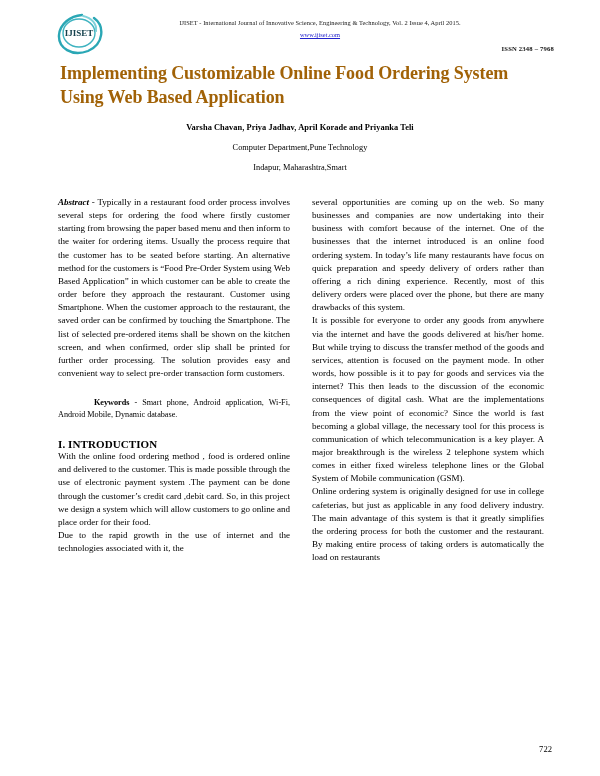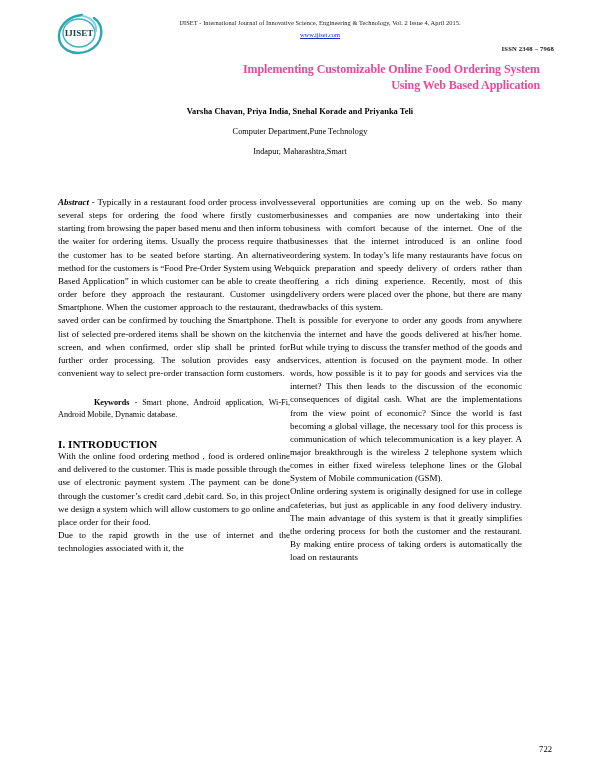--- a/index.html
+++ b/index.html
@@ -67,26 +67,26 @@
     font-size: 6.6px;
     font-weight: bold;
     color: #111;
     letter-spacing: 0.2px;
   }
 
   
   .title {
     margin: 0;
     padding: 0 60px;
-    text-align: right;
-    font-size: 12px;
+    text-align: left;
+    font-size: 18px;
     font-weight: bold;
     line-height: 1.32;
     letter-spacing: -0.1px;
-    color: #ec4899;
+    color: #a16207;
   }
   .title-line { display: block; }
 
   .authors {
     margin-top: 13px;
     text-align: center;
     font-size: 8.4px;
     font-weight: bold;
     letter-spacing: 0.05px;
   }
@@ -104,20 +104,21 @@
   }
 
   
   .columns {
     position: absolute;
     top: 196px;
     left: 0;
     width: 600px;
     height: 530px;
     display: flex;
+    gap: 22px;
     padding: 0 58px;
     box-sizing: border-box;
   }
   .col {
     width: 232px;
     flex: 0 0 232px;
   }
   p.para {
     margin: 0;
     font-size: 9.05px;
@@ -182,21 +183,21 @@
     <a class="journal-url" href="#">www.ijiset.com</a>
 
     <div class="issn">ISSN 2348 – 7968</div>
   </div>
 
   <h1 class="title">
     <span class="title-line">Implementing Customizable Online Food Ordering System</span>
     <span class="title-line">Using Web Based Application</span>
   </h1>
 
-  <div class="authors">Varsha Chavan, Priya India, Snehal Korade and Priyanka Teli</div>
+  <div class="authors">Varsha Chavan, Priya Jadhav, April Korade and Priyanka Teli</div>
 
   <div class="affil">Computer Department,Pune Technology</div>
 
   <div class="affil2">Indapur, Maharashtra,Smart</div>
 
   <div class="columns">
 
     <div class="col">
 
       <p class="para"><span class="abs-label">Abstract</span><span> - </span><span>Typically in a restaurant food order process  involves several steps for ordering the food where firstly customer starting from browsing the paper based menu and then inform to the  waiter for ordering items. Usually the process  require that the  customer  has to be seated before starting. An alternative method for the customers is “Food Pre-Order System using Web Based Application” in which customer can be  able to create the order before they approach the restaurant. Customer using Smartphone. When the customer  approach to the restaurant, the saved order can be confirmed by touching the Smartphone. The list of selected pre-ordered items shall be shown on the kitchen screen, and when confirmed, order slip shall be printed for further order processing. The solution provides easy and convenient way to select pre-order transaction form customers.</span></p>

